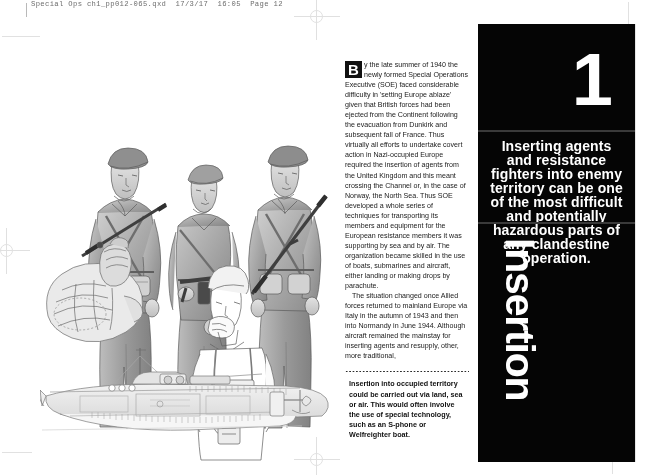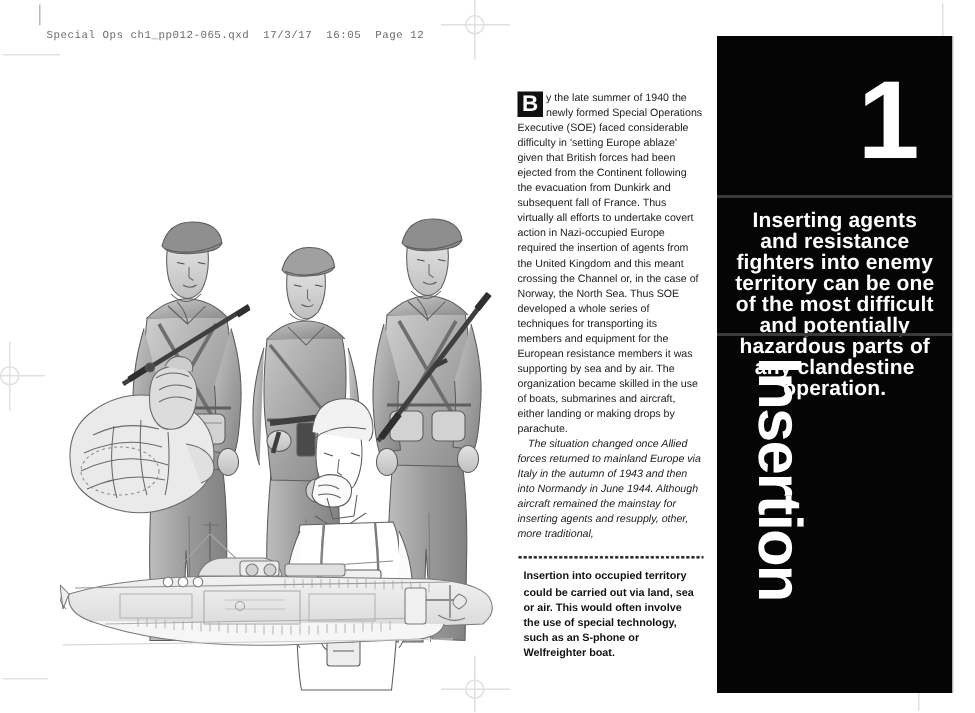--- a/index.html
+++ b/index.html
@@ -23,21 +23,21 @@
     width: 650px; height: 18px;
   }
   .header-rule {
     position: absolute;
     left: 26px; top: 3px;
     width: 1px; height: 14px;
     background: #b9b9b9;
   }
   .header-text {
     position: absolute;
-    left: 31px; top: 20px;
+    left: 31px; top: 0;
     font-family: "Liberation Mono", "DejaVu Sans Mono", monospace;
     font-size: 7.2px;
     letter-spacing: 0.35px;
     color: #6d6d6d;
     white-space: pre;
   }
 
   
   .reg {
     position: absolute;
@@ -77,21 +77,21 @@
     width: 124px;
   }
   .body-par {
     font-family: "Liberation Sans", sans-serif;
     font-size: 7.1px;
     line-height: 10.05px;
     color: #1a1a1a;
     text-align: left;
     margin: 0;
   }
-  .body-par.indent { text-indent: 7px; font-style: italic; }
+  .body-par.indent { text-indent: 7px; }
   .dropcap-wrap { position: relative; }
   .dropcap {
     float: left;
     width: 17px; height: 17px;
     background: #111111;
     color: #ffffff;
     font-family: "Liberation Sans", sans-serif;
     font-weight: bold;
     font-size: 15px;
     line-height: 17px;

